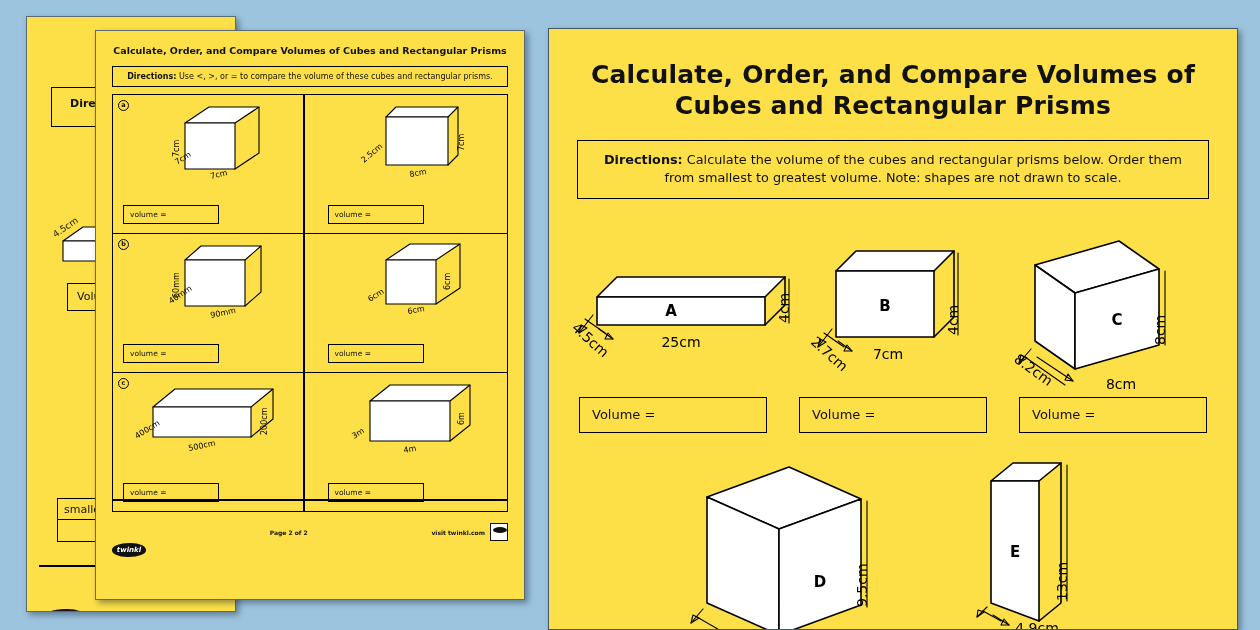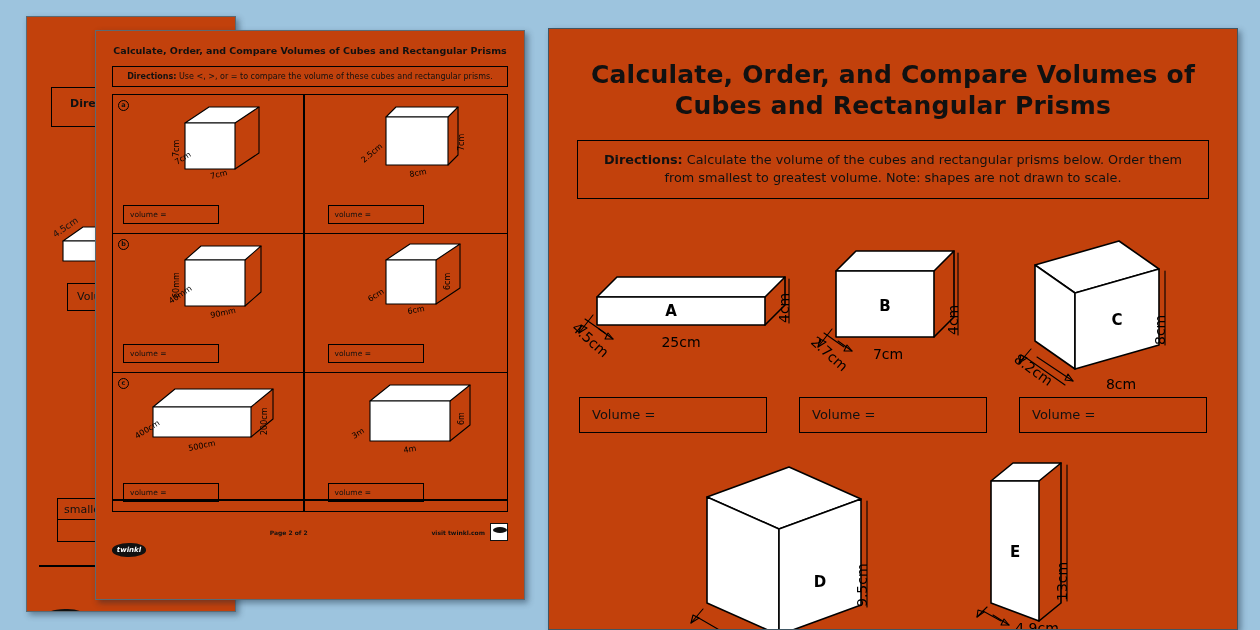--- a/index.html
+++ b/index.html
@@ -6,21 +6,21 @@
   html, body { width: 1260px; height: 630px; overflow: hidden; }
   body {
     background: #9dc4de;
     font-family: "DejaVu Sans", sans-serif;
     position: relative;
   }
 
   
   .sheet {
     position: absolute;
-    background: #c2410c;
+    background: #fde047;
     border: 1px solid #5b6a73;
     box-shadow: 3px 3px 6px rgba(20,40,60,.45);
   }
 
   
   #sheet-back {
     left: 26px; top: 16px; width: 210px; height: 596px;
     z-index: 1;
     overflow: hidden;
   }

